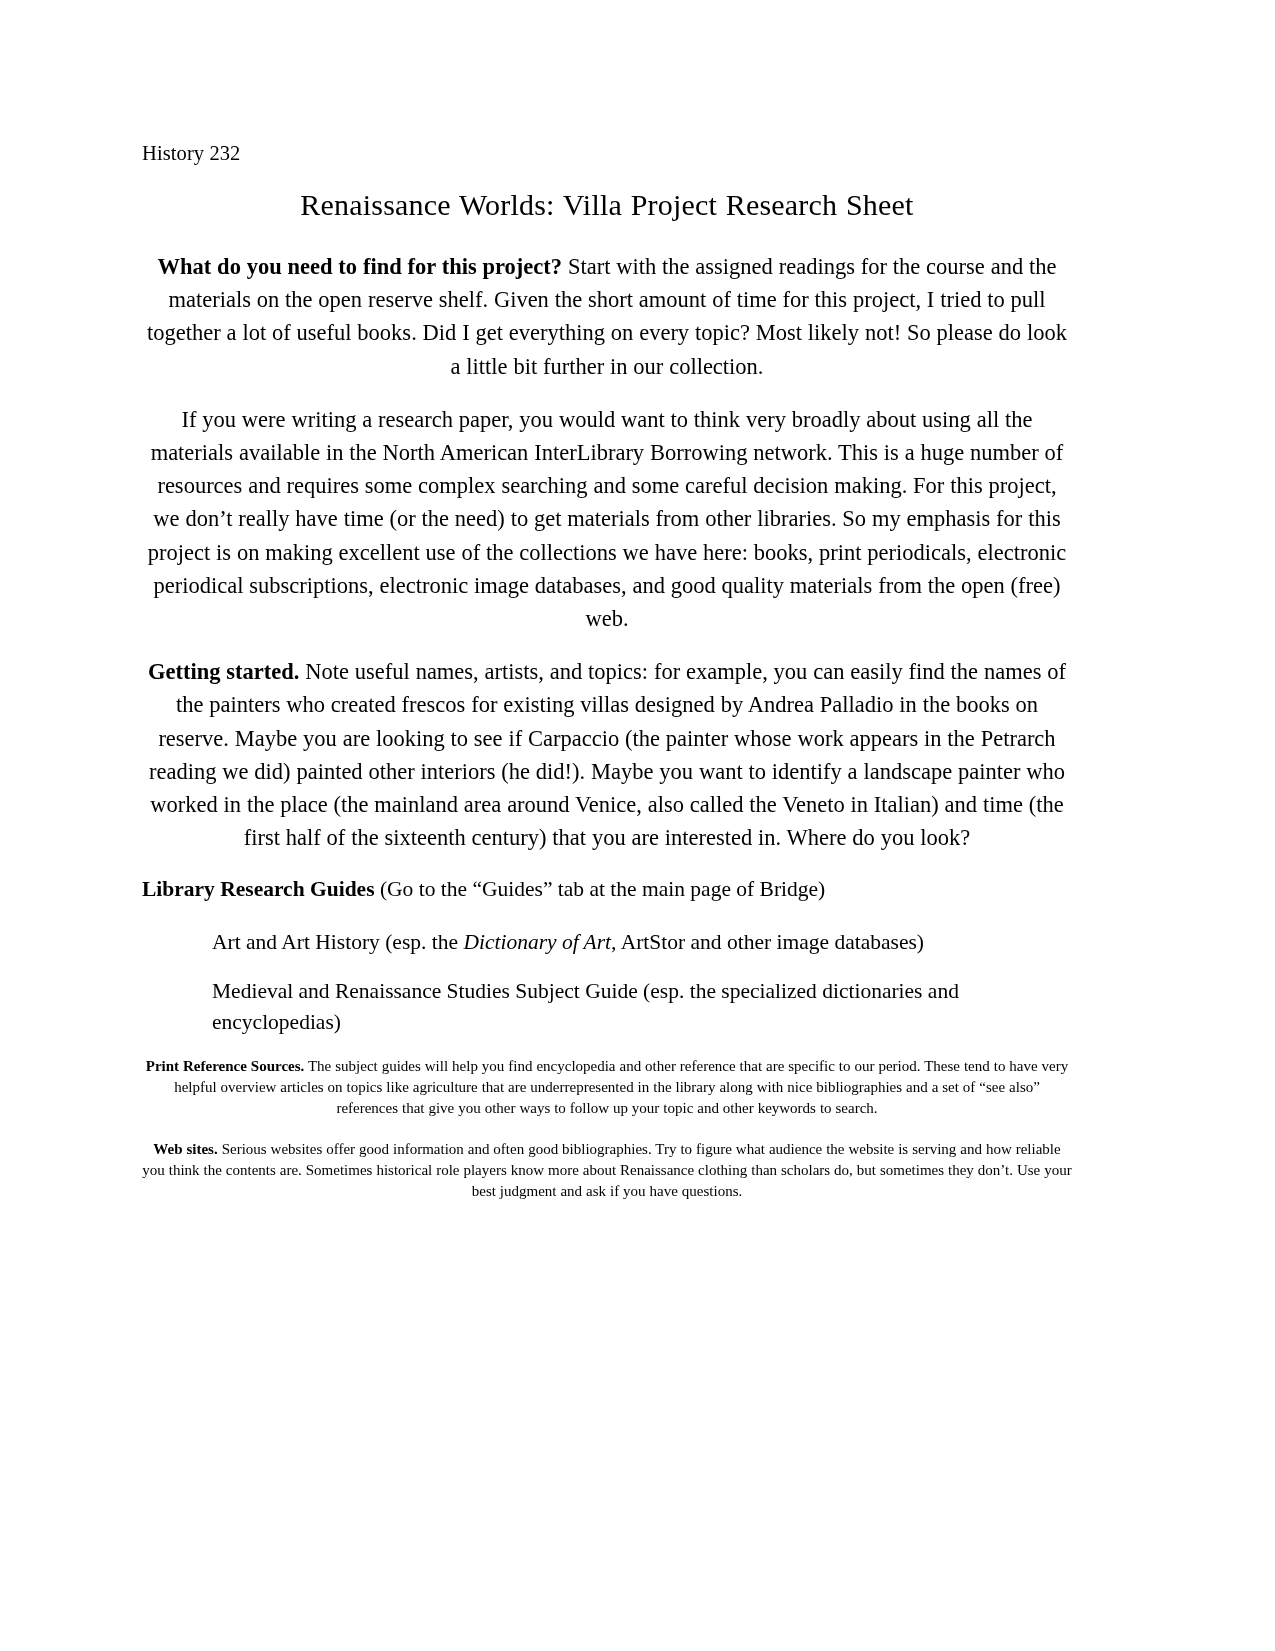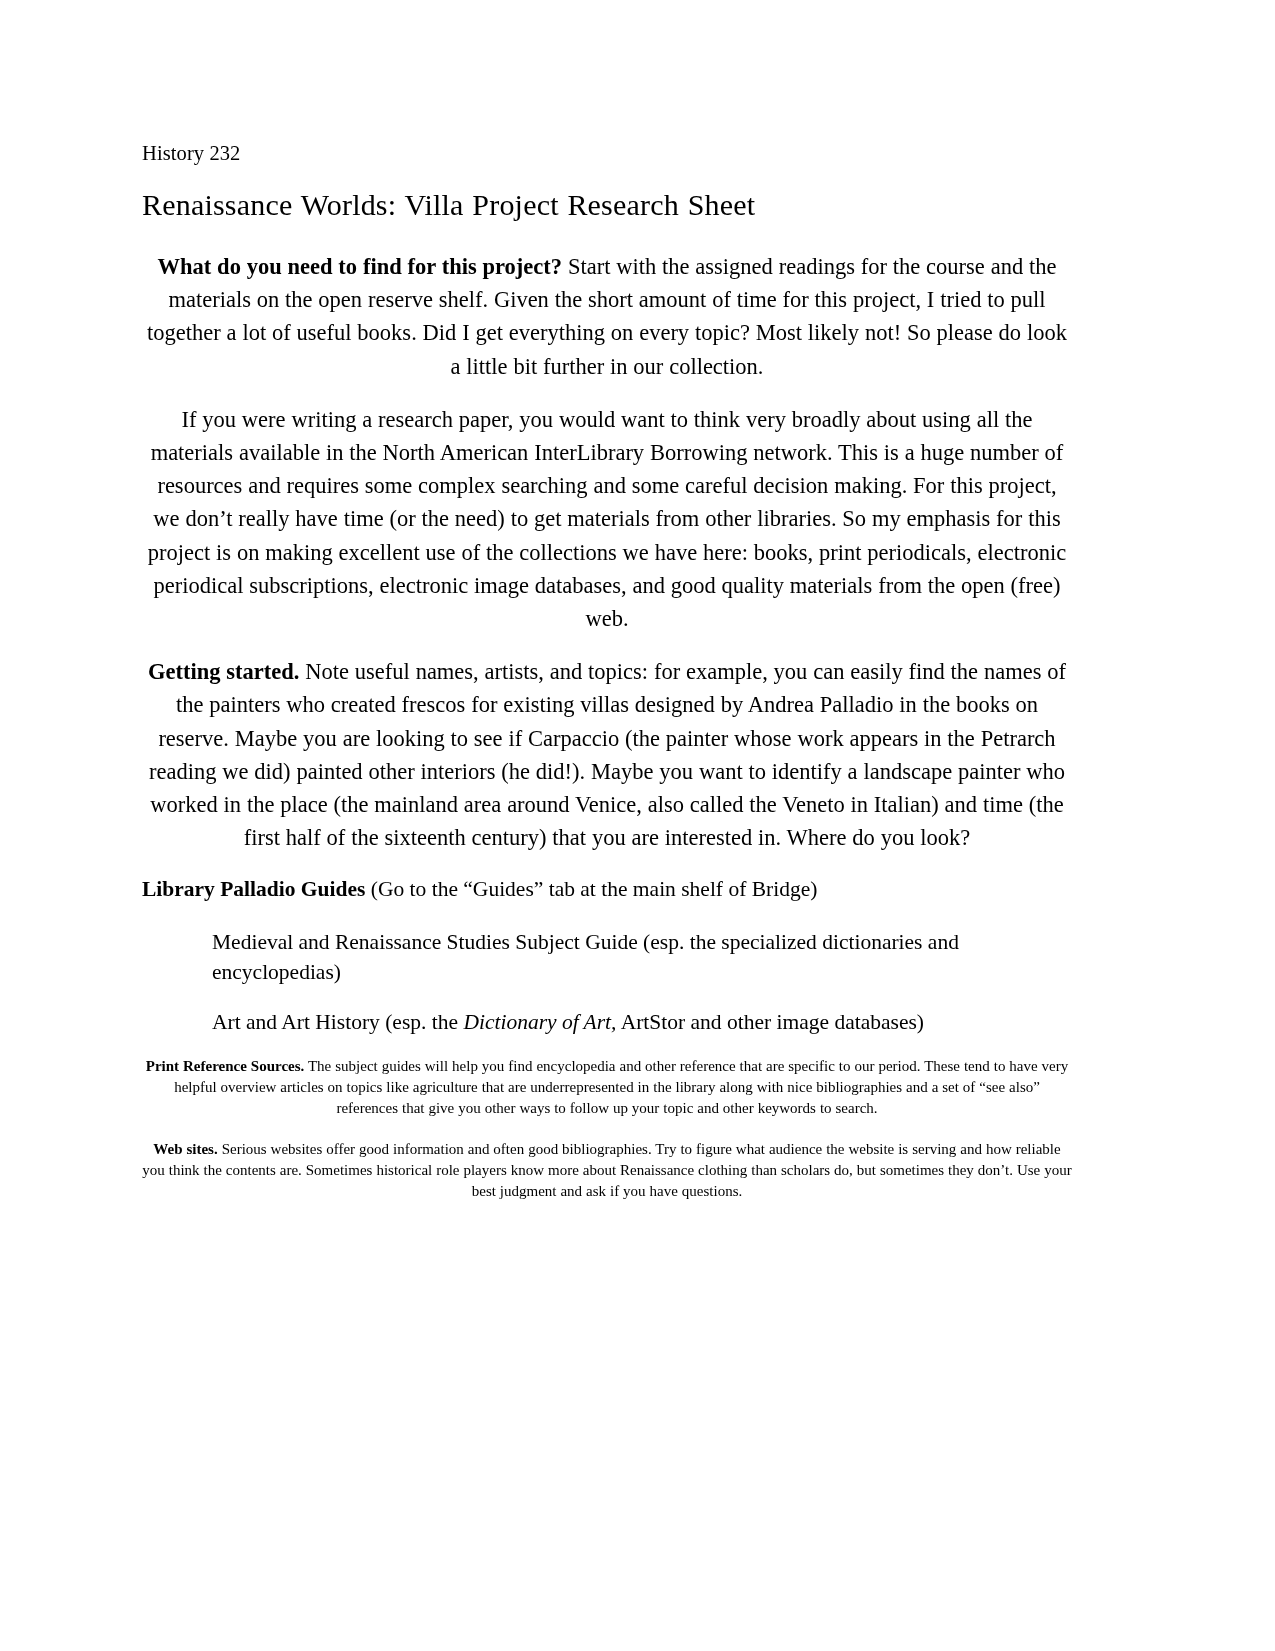--- a/index.html
+++ b/index.html
@@ -29,21 +29,21 @@
     top: 140px;
     width: 930px;
   }
   .course-code {
     font-size: 20.5px;
     line-height: 1.35;
     letter-spacing: 0.1px;
     margin: 0 0 18px 0;
   }
   .doc-title {
-    text-align: left;
+    text-align: center;
     font-size: 30px;
     line-height: 1.28;
     font-weight: normal;
     letter-spacing: 0.2px;
     margin: 0 0 26px 0;
     word-spacing: 1px;
   }
   .para {
     font-size: 22.5px;
     line-height: 1.475;
@@ -85,25 +85,25 @@
     <p class="course-code">History 232</p>
 
     <h1 class="doc-title">Renaissance Worlds:  Villa Project Research Sheet</h1>
 
     <p class="para"><b class="lead">What do you need to find for this project?</b><span>  Start with the assigned readings for the course and the materials on the open reserve shelf.  Given the short amount of time for this project, I tried to pull together a lot of useful books.  Did I get everything on every topic?  Most likely not!  So please do look a little bit further in our collection.</span></p>
 
     <p class="para">If you were writing a research paper, you would want to think very broadly about using all the materials available in the North American InterLibrary Borrowing network.    This is a huge number of resources and requires some complex searching and some careful decision making.   For this project, we don’t really have time (or the need) to get materials from other libraries.  So my emphasis for this project is on making excellent use of the collections we have here:  books, print periodicals, electronic periodical subscriptions, electronic image databases, and good quality materials from the open (free) web.</p>
 
     <p class="para"><b class="lead">Getting started.</b><span>  Note useful names, artists, and topics:  for example, you can easily find the names of the painters who created frescos for existing villas designed by Andrea Palladio in the books on reserve.   Maybe you are looking to see if Carpaccio (the painter whose work appears in the Petrarch reading we did) painted other interiors (he did!).  Maybe you want to identify a landscape painter who worked in the place (the mainland area around Venice, also called the Veneto in Italian) and time (the first half of the sixteenth century) that you are interested in.  Where do you look?</span></p>
 
-    <p class="guides-head"><b class="lead">Library Palladio Guides</b><span> (Go to the “Guides” tab at the main shelf of Bridge)</span></p>
+    <p class="guides-head"><b class="lead">Library Research Guides</b><span> (Go to the “Guides” tab at the main page of Bridge)</span></p>
 
     <div class="sub-list">
+      <p class="sub-item"><span>Art and Art History (esp. the </span><i>Dictionary of Art,</i><span> ArtStor and other image databases)</span></p>
       <p class="sub-item">Medieval and Renaissance Studies Subject Guide  (esp. the specialized dictionaries and encyclopedias)</p>
-      <p class="sub-item"><span>Art and Art History (esp. the </span><i>Dictionary of Art,</i><span> ArtStor and other image databases)</span></p>
     </div>
 
     <p class="para tight"><b class="lead">Print Reference Sources.</b><span>  The subject guides will help you find encyclopedia and other reference that are specific to our period.  These tend to have very helpful overview articles on topics like agriculture that are underrepresented in the library along with nice bibliographies and a set of “see also” references that give you other ways to follow up your topic and other keywords to search.</span></p>
 
     <p class="para tight"><b class="lead">Web sites.</b><span>  Serious websites offer good information and often good bibliographies.  Try to figure what audience the website is serving and how reliable you think the contents are.  Sometimes historical role players know more about Renaissance clothing than scholars do, but sometimes they don’t.  Use your best judgment and ask if you have questions.</span></p>
 
   </div>
 </div>
 
 </body></html>

